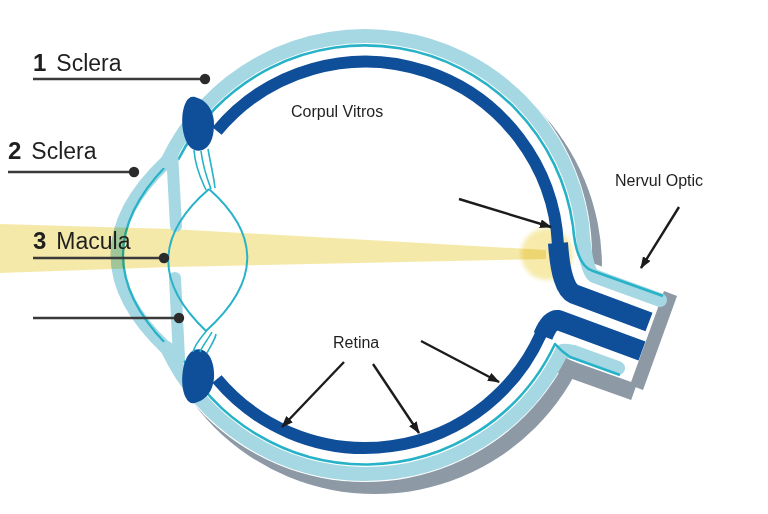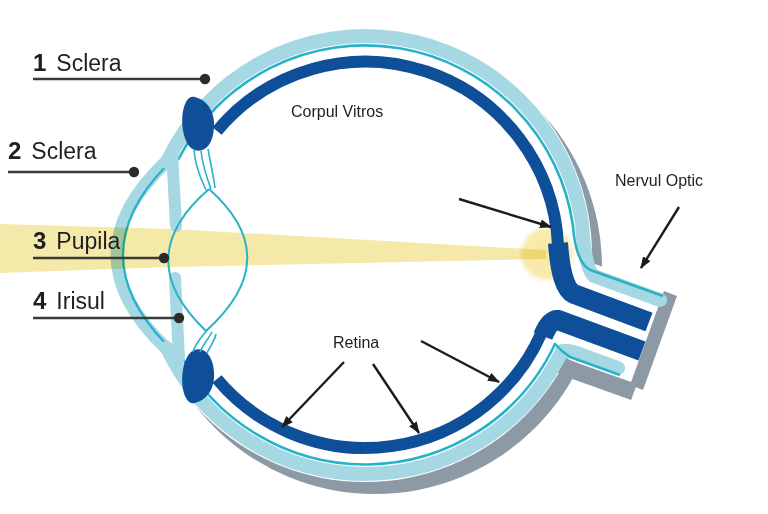--- a/index.html
+++ b/index.html
@@ -99,23 +99,20 @@
     </g>
   </svg>
 
   <div class="lbl" style="left:33px;top:50px">
     <span class="n">1</span><span class="t">Sclera</span>
   </div>
   <div class="lbl" style="left:8px;top:138px">
     <span class="n">2</span><span class="t">Sclera</span>
   </div>
   <div class="lbl" style="left:33px;top:228px">
-    <span class="n">3</span><span class="t">Pupila</span>
-  </div>
-  <div class="lbl" style="left:33px;top:288px">
-    <span class="n">4</span><span class="t">Irisul</span>
+    <span class="n">3</span><span class="t">Macula</span>
   </div>
 
   <div class="ann" style="left:291px;top:99px">Corpul Vitros</div>
   <div class="ann" style="left:615px;top:168px">Nervul Optic</div>
   <div class="ann" style="left:333px;top:330px">Retina</div>
 
 </div>
 
 </body></html>

